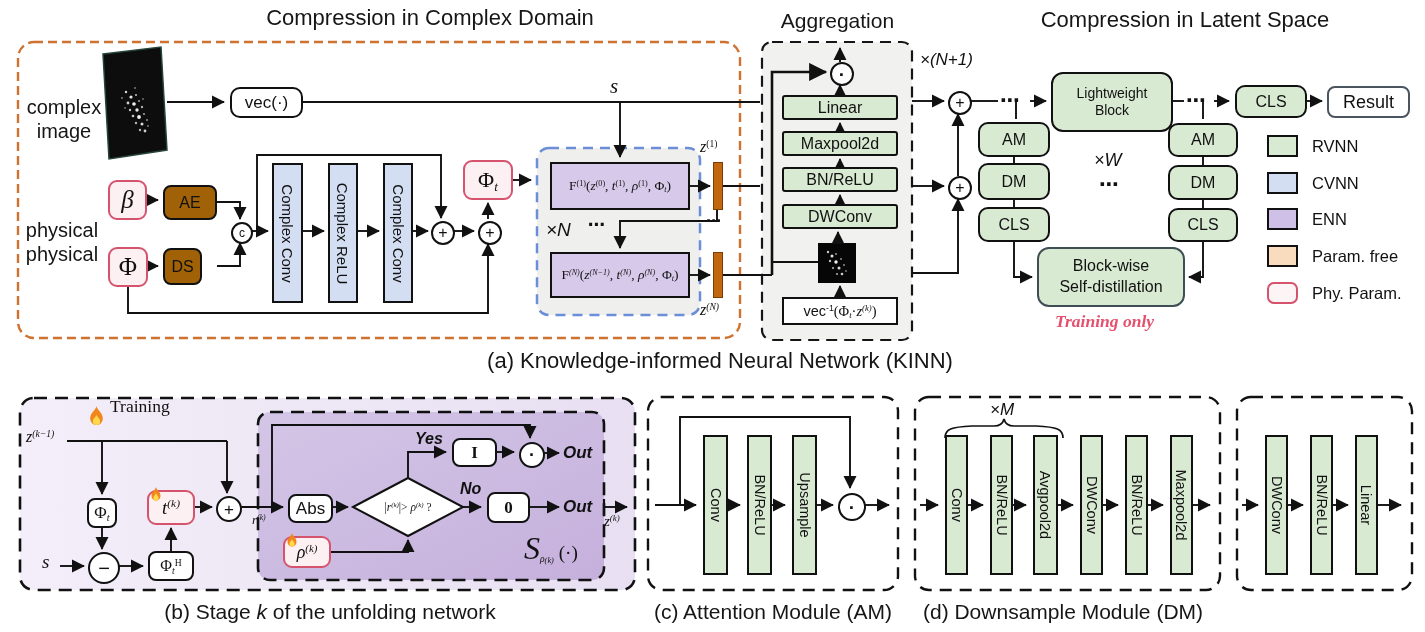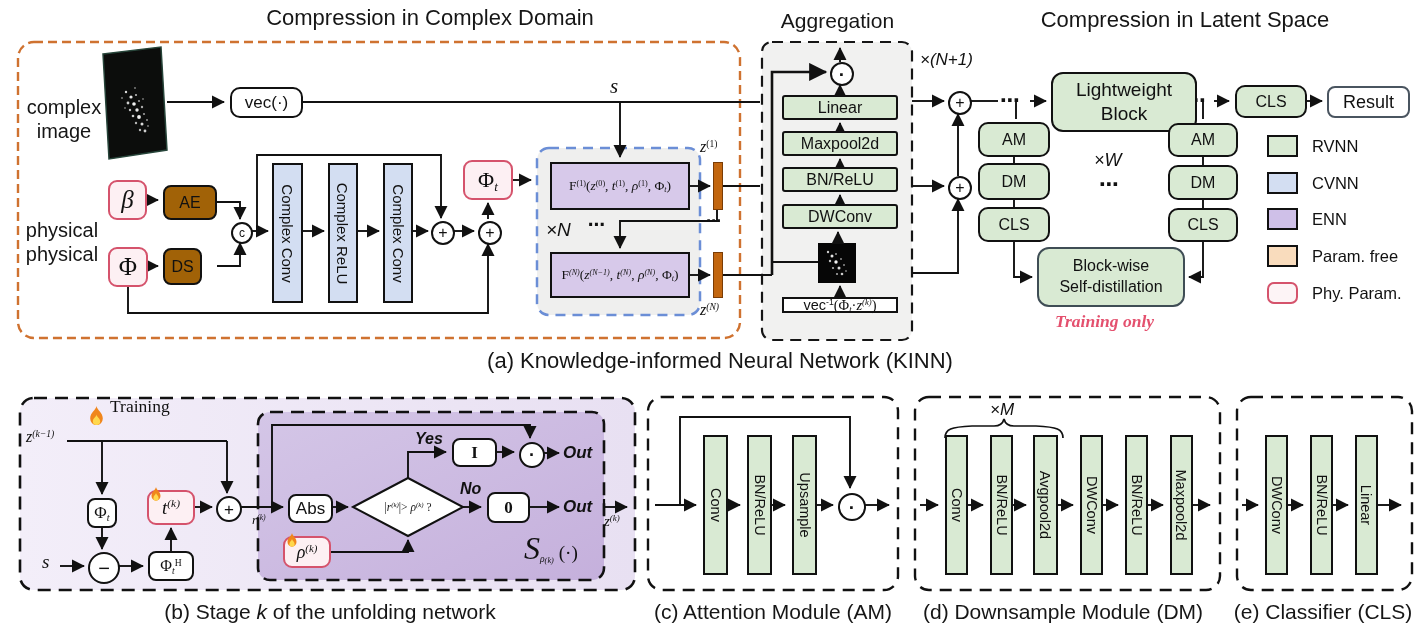--- a/index.html
+++ b/index.html
@@ -258,32 +258,32 @@
 
 <div class="node" style="left:231px;top:222px;width:18px;height:18px;font-size:12px;">c</div>
 <div class="node" style="left:431px;top:221px;width:20px;height:20px;font-size:16px;">+</div>
 <div class="node" style="left:478px;top:221px;width:20px;height:20px;font-size:16px;">+</div>
 
 <div class="node" style="left:830px;top:62px;width:20px;height:20px;font-size:19px;font-weight:700;">·</div>
 <div class="box green" style="left:782px;top:95px;width:116px;height:25px;font-size:16px;border-radius:3px;">Linear</div>
 <div class="box green" style="left:782px;top:131px;width:116px;height:25px;font-size:16px;border-radius:3px;">Maxpool2d</div>
 <div class="box green" style="left:782px;top:167px;width:116px;height:25px;font-size:16px;border-radius:3px;">BN/ReLU</div>
 <div class="box green" style="left:782px;top:204px;width:116px;height:25px;font-size:16px;border-radius:3px;">DWConv</div>
-<div class="box math" style="left:782px;top:297px;width:116px;height:16px;font-size:14.5px;border-width:2.2px;">
+<div class="box math" style="left:782px;top:297px;width:116px;height:28px;font-size:14.5px;border-width:2.2px;">
       <span><span class="m-sans">vec</span><span class="m-sup m-sans">-1</span><span>(Φ</span><span class="m-sub m-it">t</span><span>·</span><span class="m-it">z</span><span class="m-sup m-it">(k)</span><span>)</span></span>
     </div>
 <div class="abs itl" style="left:920px;top:50px;font-size:17px;">×(N+1)</div>
 
 <div class="node" style="left:948px;top:91px;width:20px;height:20px;font-size:16px;">+</div>
 <div class="node" style="left:948px;top:176px;width:20px;height:20px;font-size:16px;">+</div>
 
 <div class="abs dots" style="left:1000px;top:88px;font-size:20px;">⋯</div>
 <div class="abs dots" style="left:1186px;top:88px;font-size:20px;">⋯</div>
 
-<div class="box green rnd12" style="left:1051px;top:72px;width:146px;height:60px;font-size:19px;line-height:1.25;border-width:2.2px;">
+<div class="box green rnd12" style="left:1051px;top:72px;width:122px;height:60px;font-size:14px;line-height:1.25;border-width:2.2px;">
   <div>
     <div>Lightweight</div>
     <div>Block</div>
   </div>
 </div>
 <div class="abs itl" style="left:1094px;top:150px;font-size:18px;">×W</div>
 <div class="abs dots" style="left:1099px;top:172px;font-size:20px;">⋯</div>
 
 <div class="box green rnd10" style="left:978px;top:122px;width:72px;height:35px;font-size:16px;">AM</div>
 <div class="box green rnd10" style="left:978px;top:163px;width:72px;height:37px;font-size:16px;">DM</div>
@@ -405,15 +405,14 @@
 
 <div class="box green vbox" style="left:1265px;top:435px;width:23px;height:140px;font-size:14.5px;">
       <span>DWConv</span>
     </div>
 <div class="box green vbox" style="left:1310px;top:435px;width:23px;height:140px;font-size:14.5px;">
       <span>BN/ReLU</span>
     </div>
 <div class="box green vbox" style="left:1355px;top:435px;width:23px;height:140px;font-size:14.5px;">
       <span>Linear</span>
     </div>
-<div class="abs cap" style="left:1233px;top:600px;width:180px;">(e) Classifier (CLS)</div>
 
 </div>
 
 </body></html>

